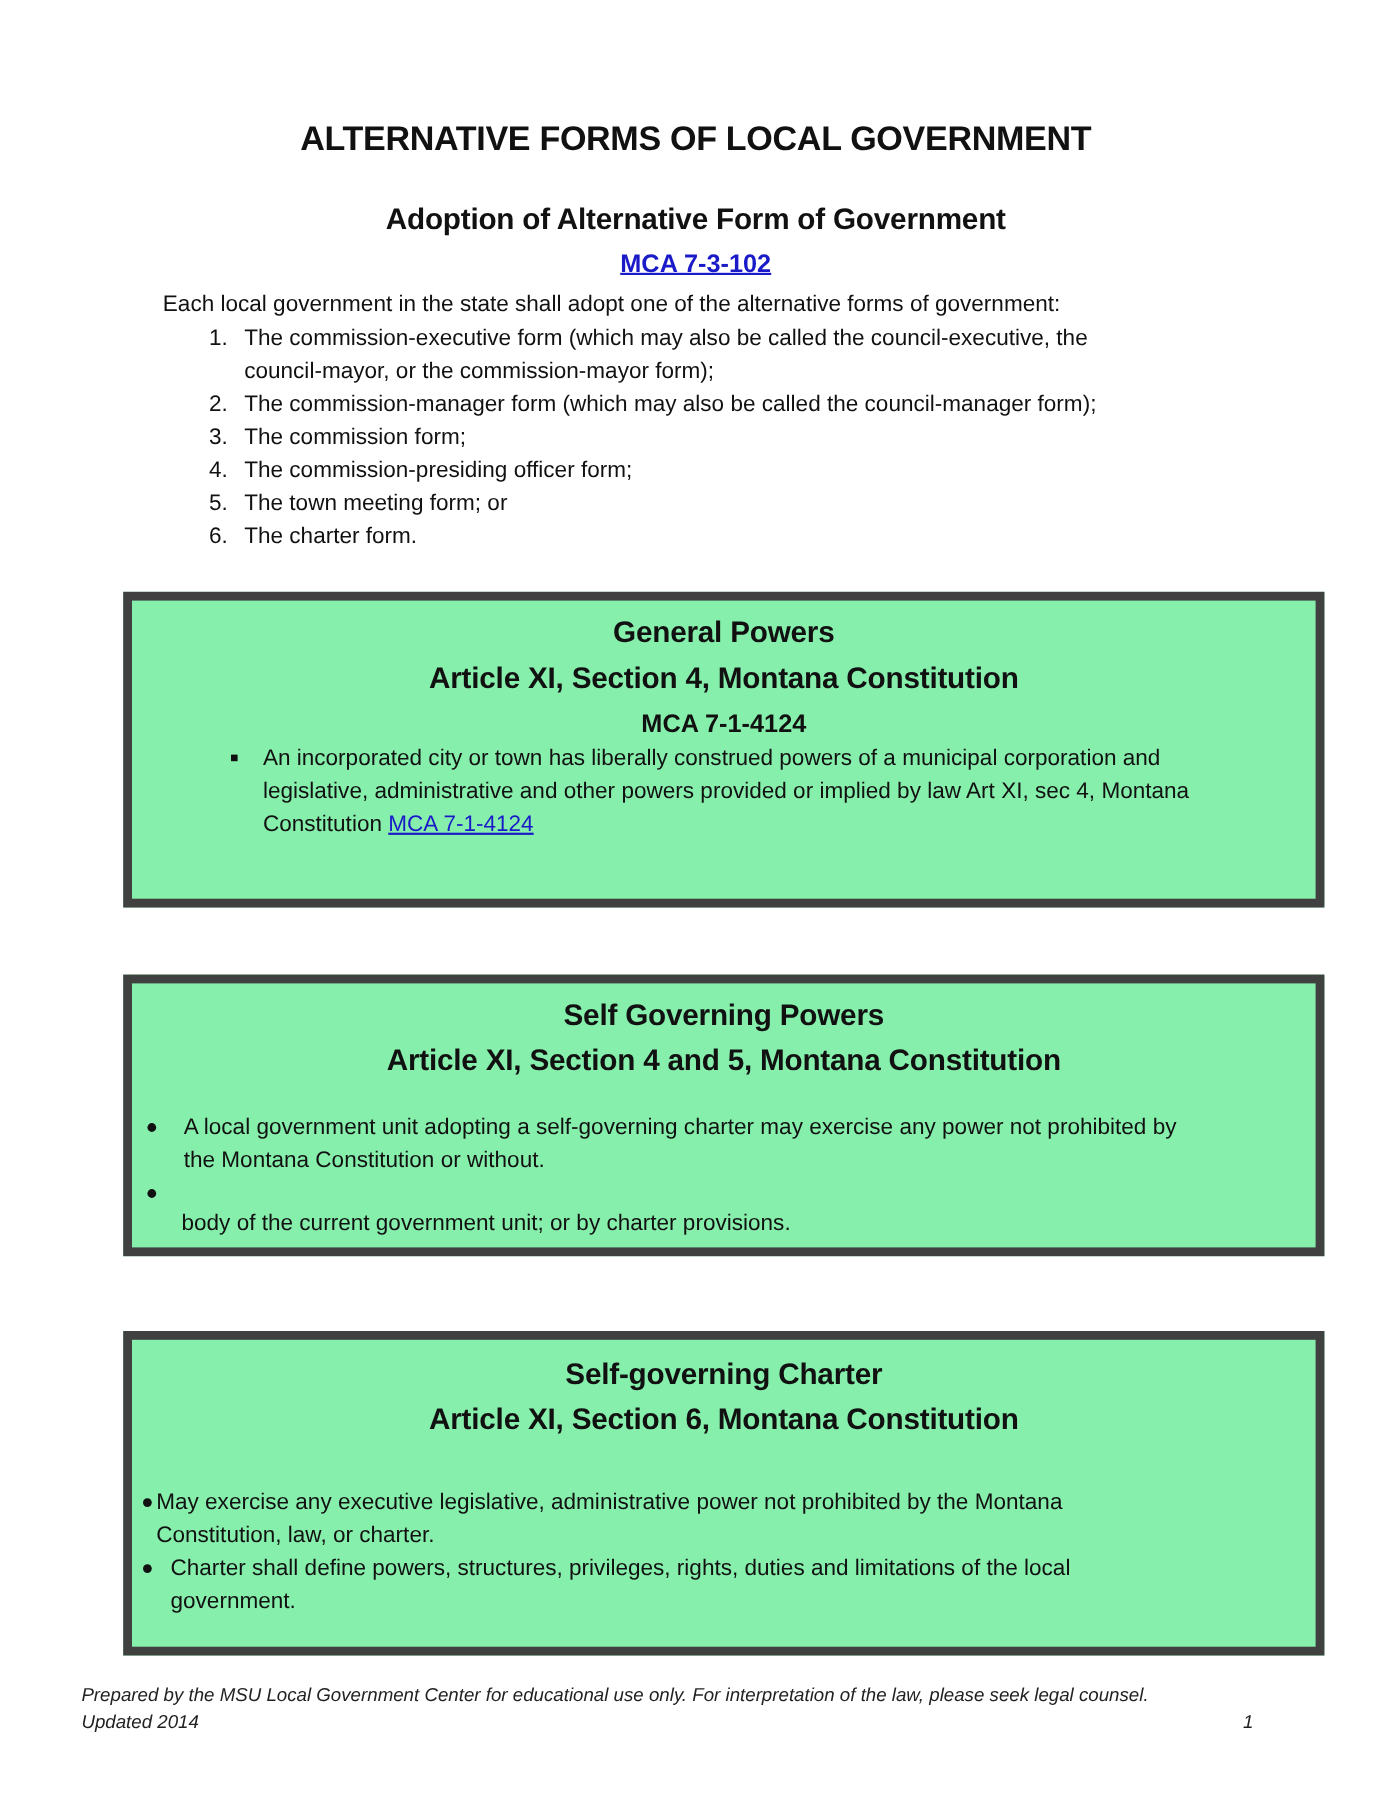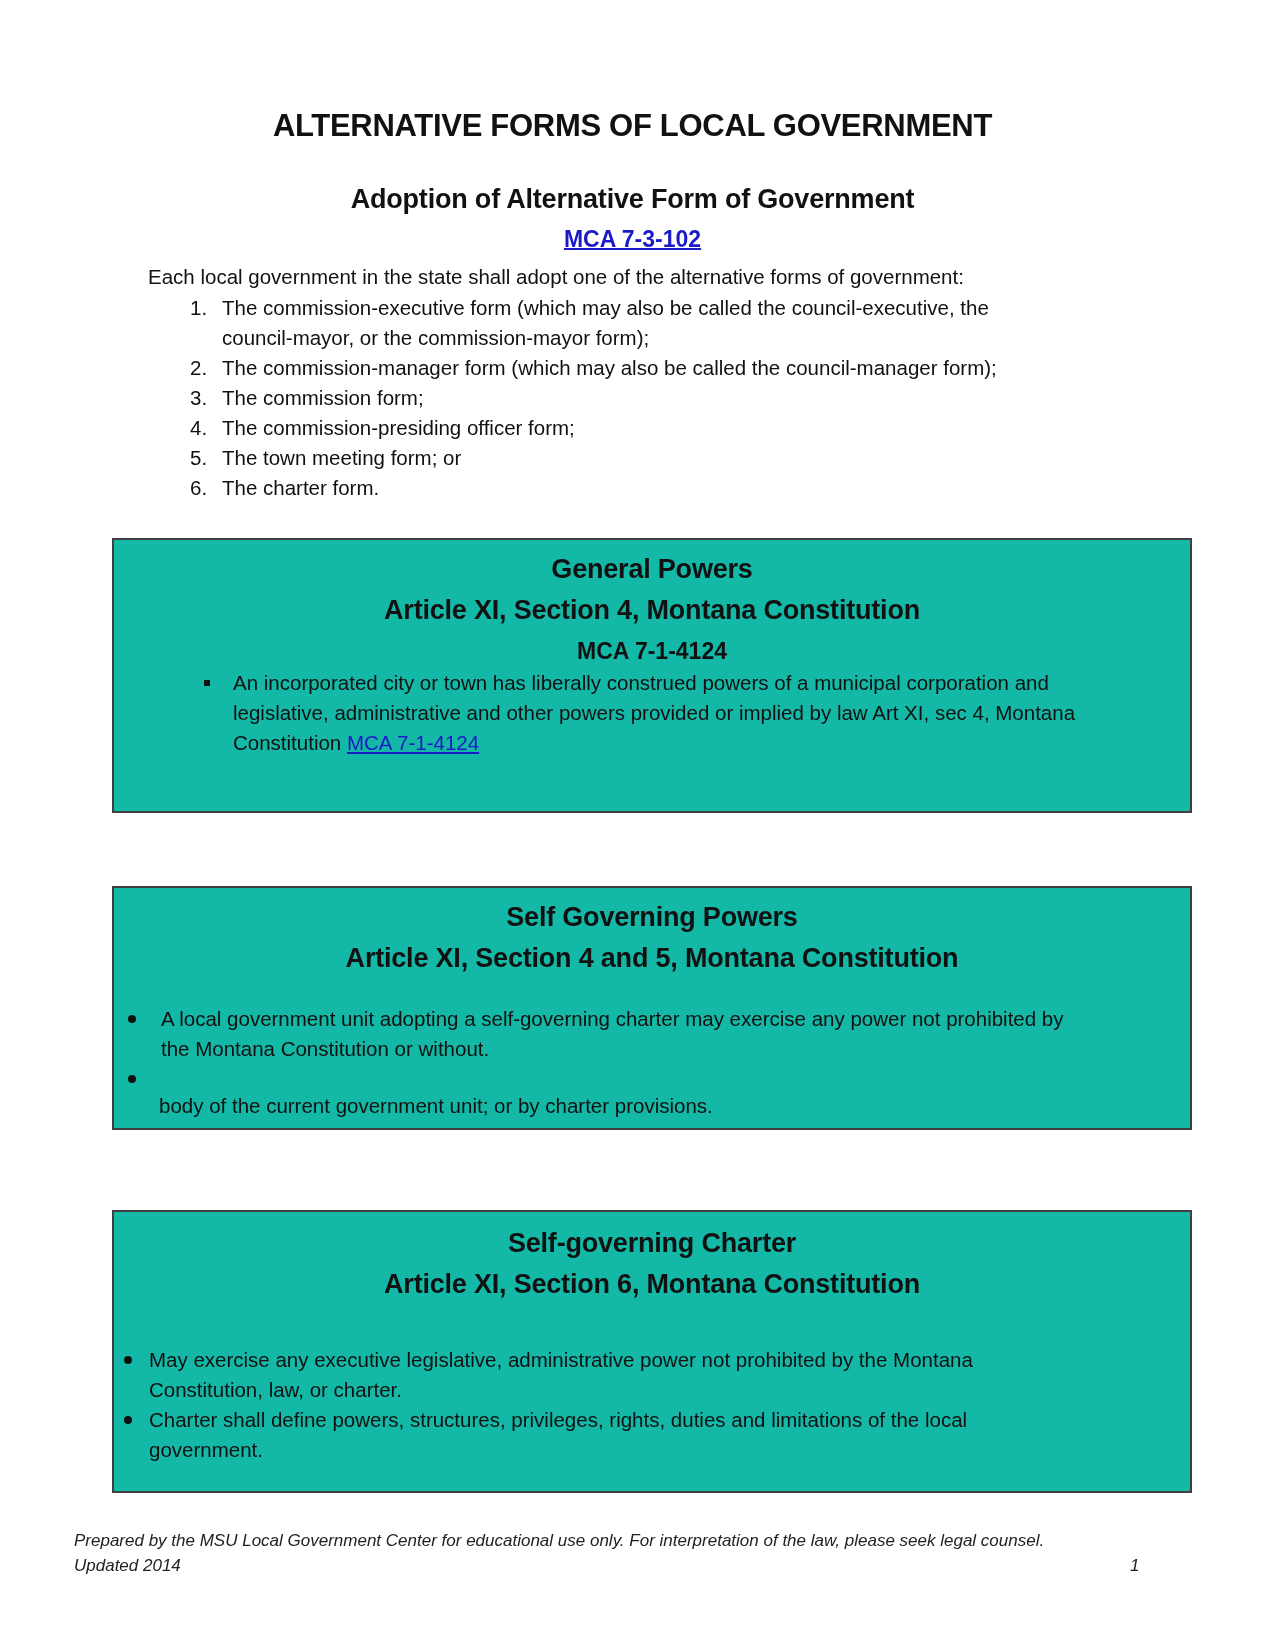--- a/index.html
+++ b/index.html
@@ -14,21 +14,21 @@
   .h2 { font-size: 27px; font-weight: bold; letter-spacing: -0.2px; }
   .h3 { font-size: 23px; font-weight: bold; }
   a.link { color: #1a1ac8; text-decoration: underline; text-decoration-thickness: 2px; }
   a.link-thin { color: #1a1ac8; text-decoration: underline; }
   .body-text { font-size: 20.5px; line-height: 30px; }
   .intro { top: 262px; left: 148px; }
   ol.forms { position: absolute; top: 293px; left: 190px; margin: 0; padding: 0; list-style: none; width: 920px; }
   ol.forms li { display: flex; font-size: 20.5px; line-height: 30px; }
   ol.forms li .num { width: 32px; flex: 0 0 32px; text-align: left; }
   ol.forms li .txt { flex: 1; }
-  .box { position: absolute; left: 112px; width: 1076px; border: 2px solid #404040; background: #14b8a6; }
+  .box { position: absolute; left: 112px; width: 1076px; border: 8px solid #404040; background: #86efac; }
   .box1 { top: 538px; height: 271px; }
   .box2 { top: 886px; height: 240px; }
   .box3 { top: 1210px; height: 279px; }
   .box .bh { position: absolute; left: 0; width: 100%; text-align: center; font-weight: bold; }
   .bullets { position: absolute; margin: 0; padding: 0; list-style: none; }
   .bullets li { position: relative; font-size: 20.5px; line-height: 30px; }
   .dot { position: absolute; width: 8px; height: 8px; border-radius: 50%; background: #111; }
   .square { position: absolute; width: 6px; height: 6px; background: #111; }
   .footer { font-style: italic; font-size: 17px; color: #222; }
 </style>
@@ -99,21 +99,21 @@
       <br>
       <span>body of the current government unit; or by charter provisions.</span>
     </li>
   </ul>
 </div>
 
 <div class="box box3">
   <div class="bh h2" style="top:16px;">Self-governing Charter</div>
   <div class="bh h2" style="top:57px;">Article XI, Section 6, Montana Constitution</div>
   <ul class="bullets" style="top:133px; left:0; width:1070px;">
-    <li style="padding-left:35px;">
+    <li style="padding-left:22px;">
       <span class="dot" style="left:10px; top:11px;"></span>
       <span>May exercise any executive legislative, administrative power not prohibited by the Montana</span><br>
       <span>Constitution, law, or charter.</span>
     </li>
     <li style="padding-left:35px;">
       <span class="dot" style="left:10px; top:11px;"></span>
       <span>Charter shall define powers, structures, privileges, rights, duties and limitations of the local</span><br>
       <span>government.</span>
     </li>
   </ul>

